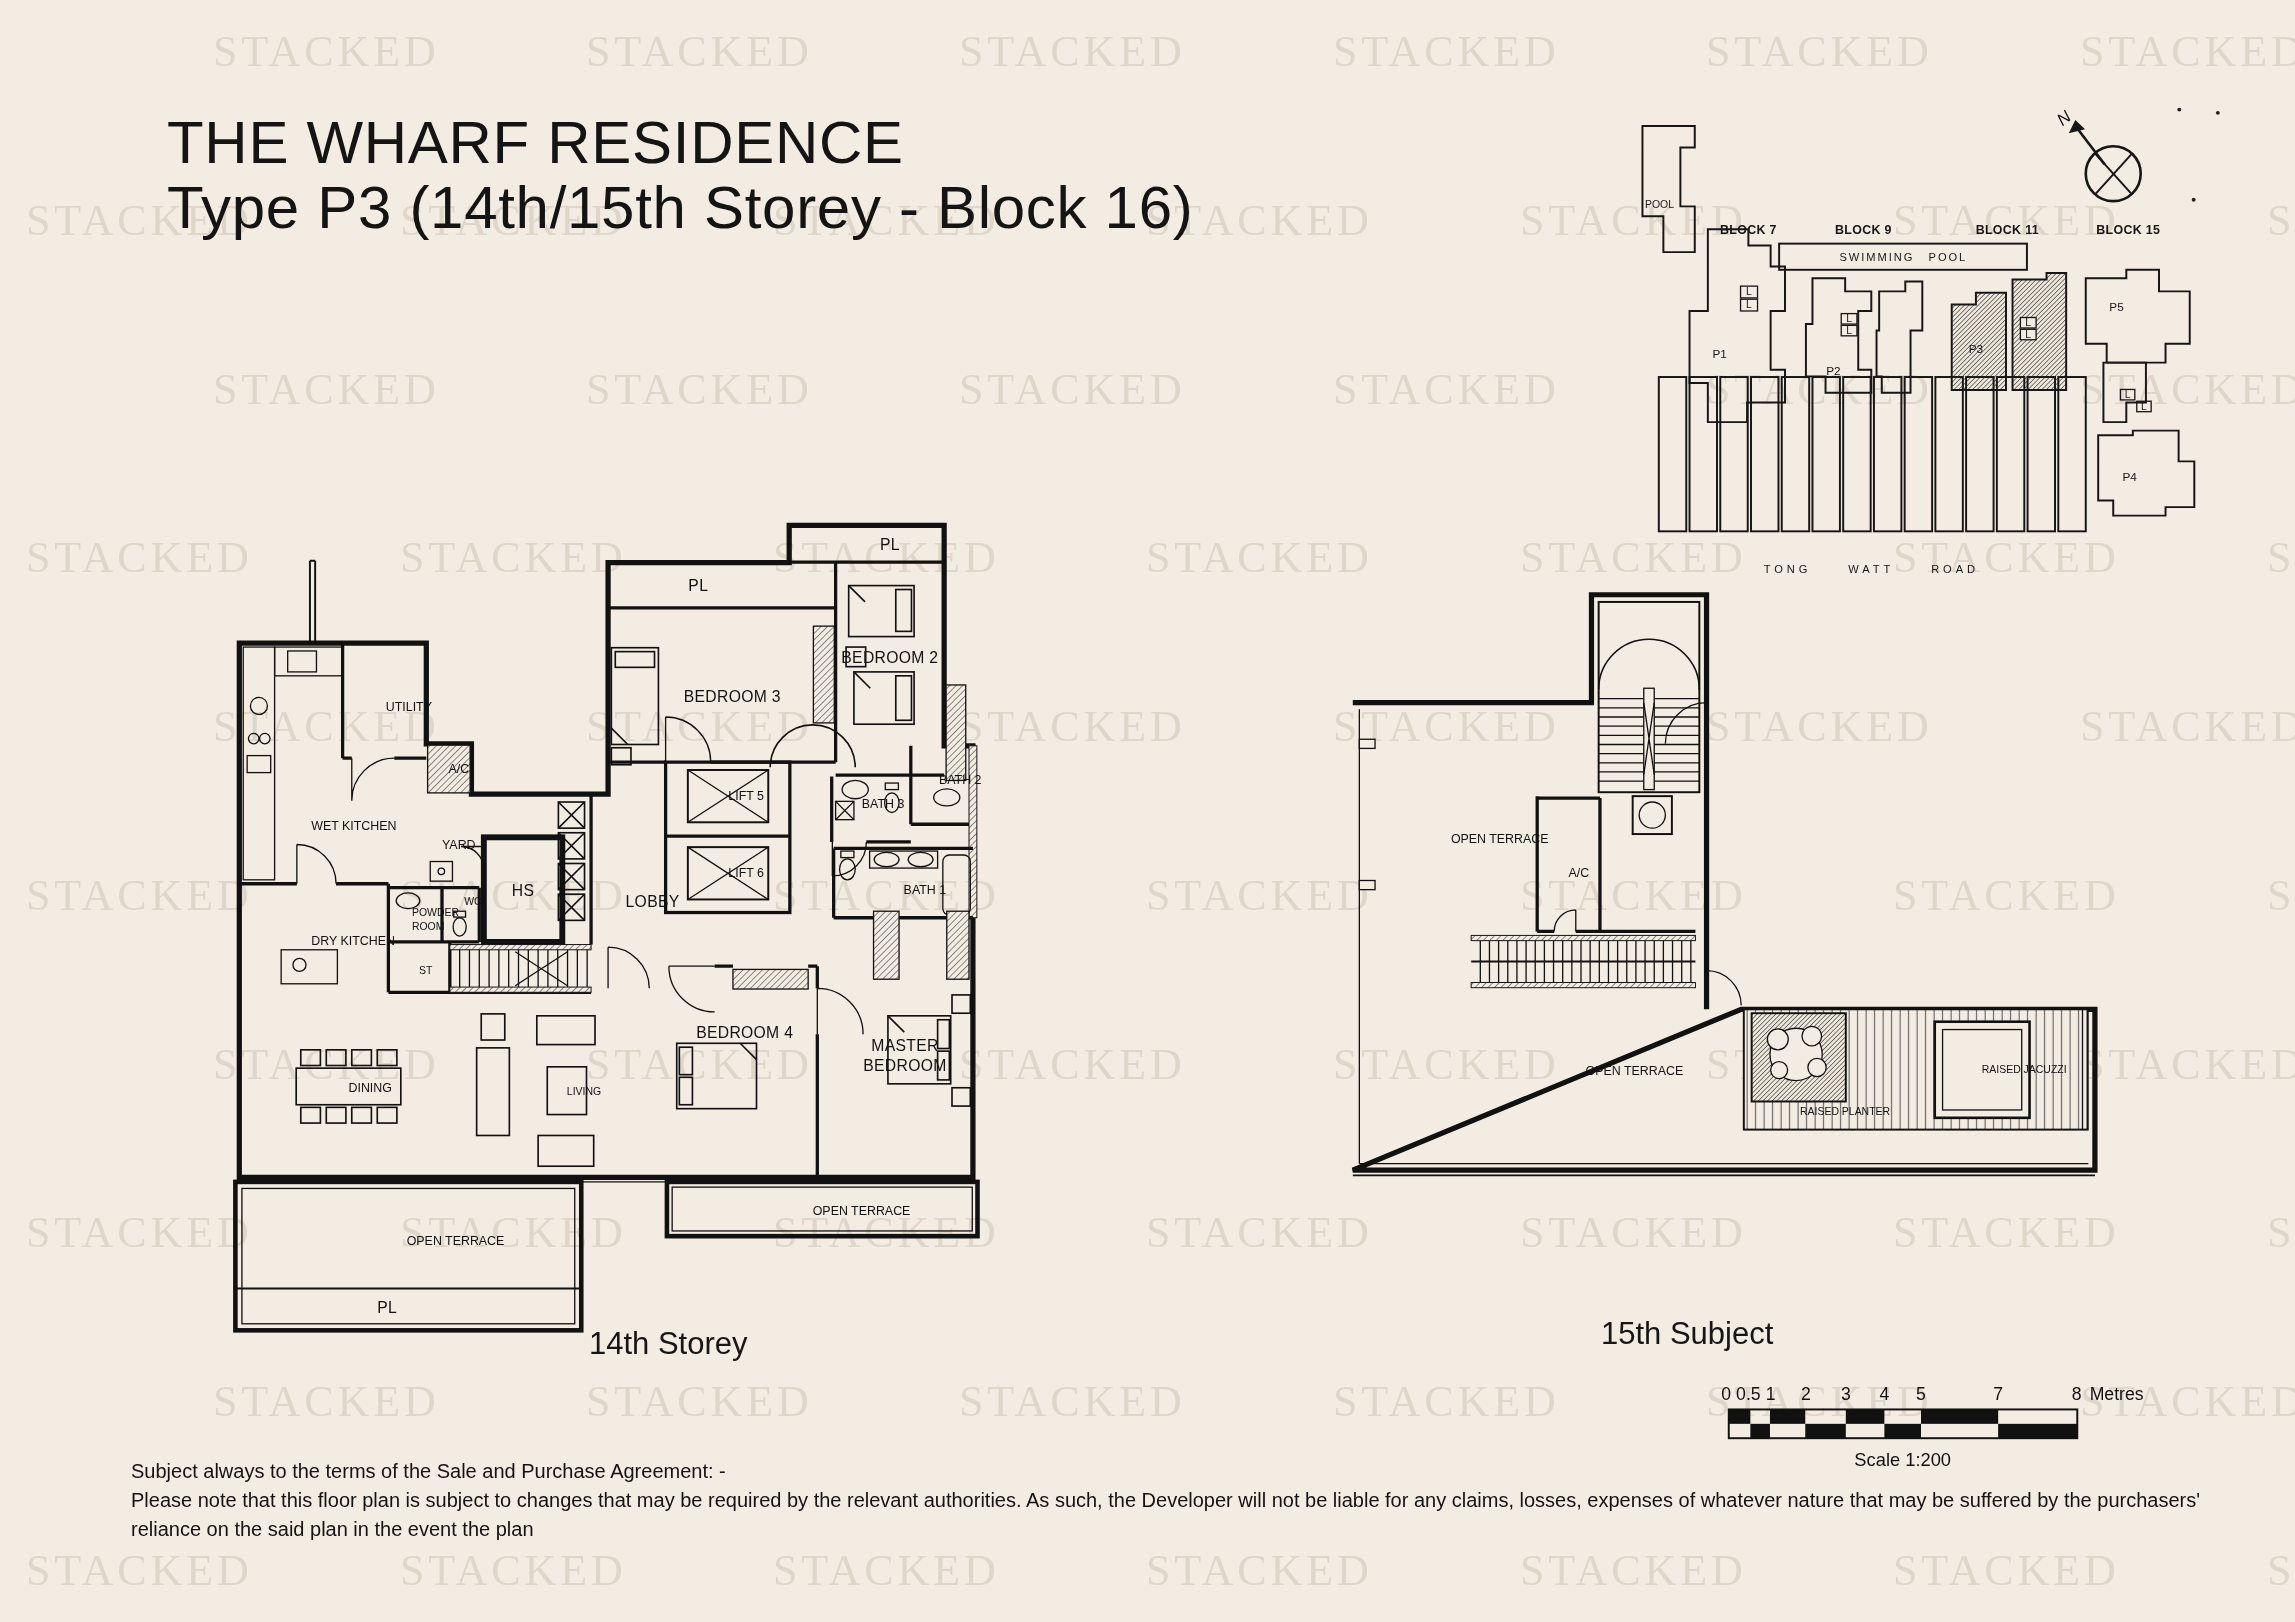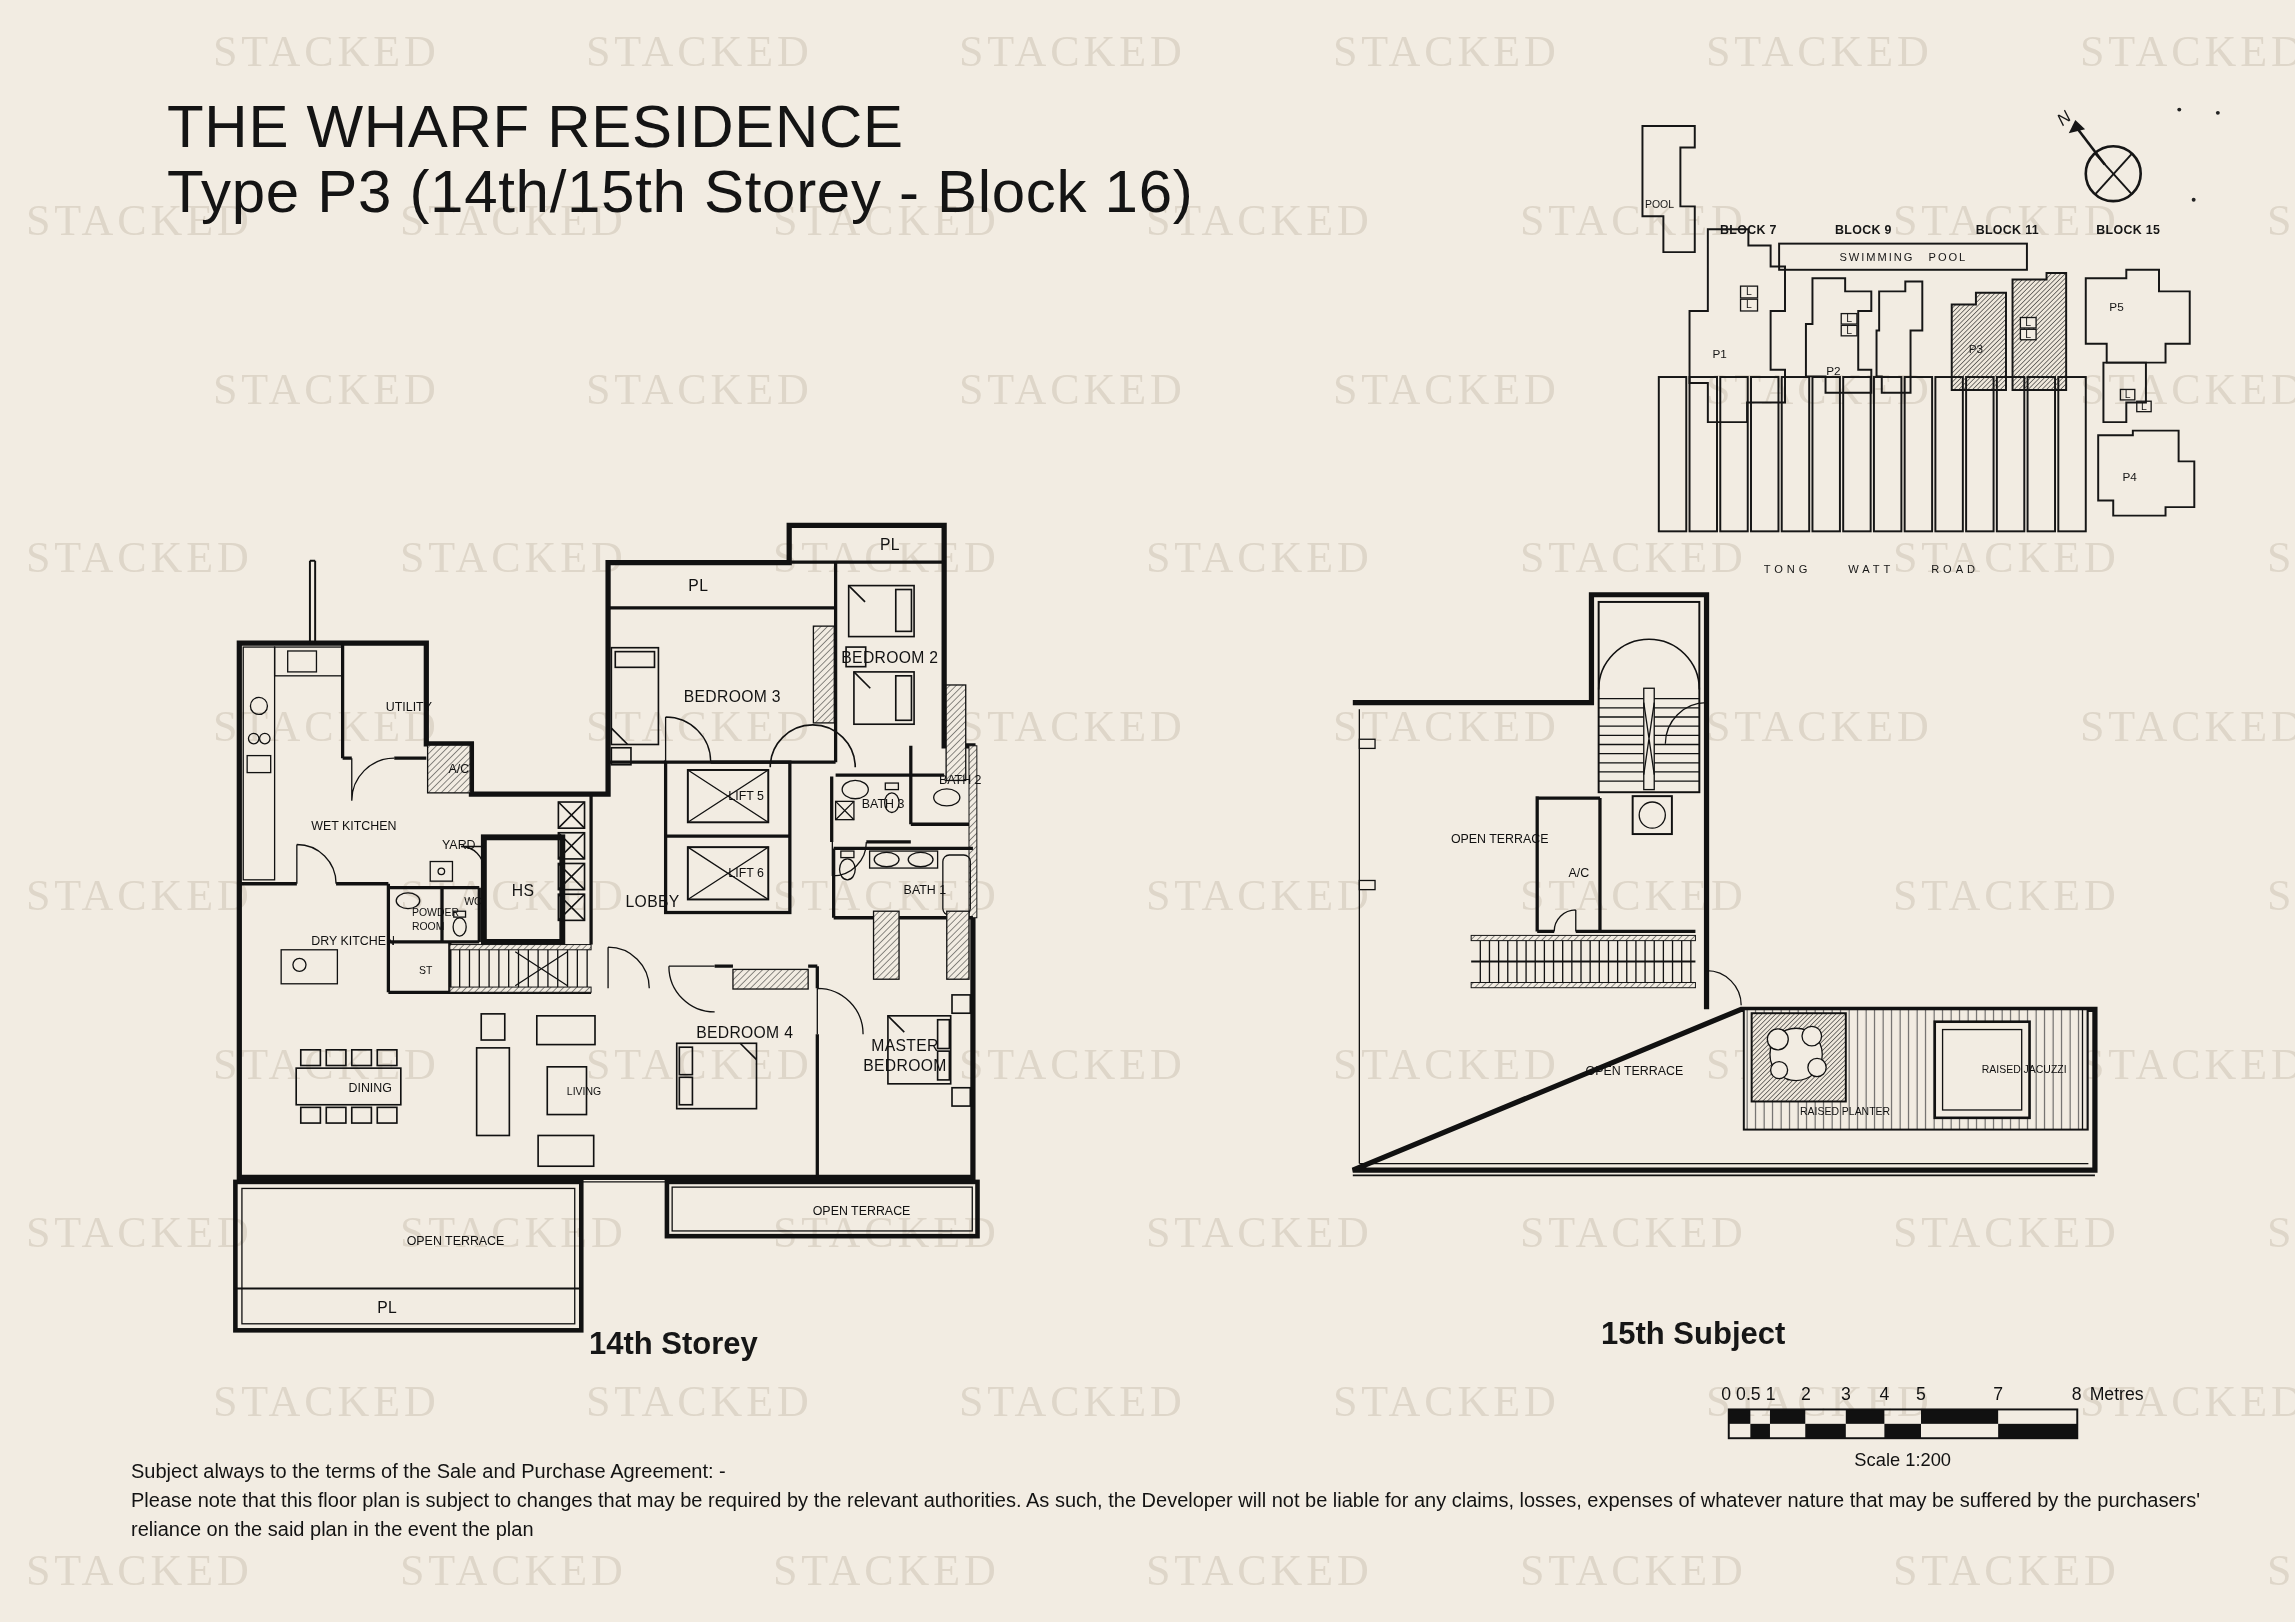--- a/index.html
+++ b/index.html
@@ -6,24 +6,24 @@
   body{
     width:2295px;height:1623px;position:relative;overflow:hidden;
     background:#f2ece2;
     font-family:"Liberation Sans",sans-serif;color:#161616;
   }
   .wm{
     position:absolute;font-family:"Liberation Serif",serif;
     font-size:44px;letter-spacing:3.9px;color:#d8cfc1;opacity:.75;
     pointer-events:none;white-space:nowrap;
   }
-  #title{position:absolute;left:167px;top:94px;line-height:65px;
+  #title{position:absolute;left:167px;top:110px;line-height:65px;
     font-size:60px;letter-spacing:0.7px;color:#141414;}
   #plan-svg{position:absolute;left:0;top:0;}
-  .caption{position:absolute;font-size:31px;color:#161616;font-weight:bold;}
+  .caption{position:absolute;font-size:31px;color:#161616;}
   #cap14{left:589px;top:1326px;}
   #cap15{left:1601px;top:1316px;}
   #disclaimer{position:absolute;left:131px;top:1457px;width:2106px;
     font-size:20px;line-height:29px;color:#131313;}
   
   .lbl{font-family:"Liberation Sans",sans-serif;font-size:24px;fill:#121212;
        text-anchor:middle;letter-spacing:.5px;}
   .lbl-s{font-size:19px;}
   .lbl-xs{font-size:16px;}
   .lbl-site{font-size:19px;font-weight:bold;letter-spacing:.5px;}

